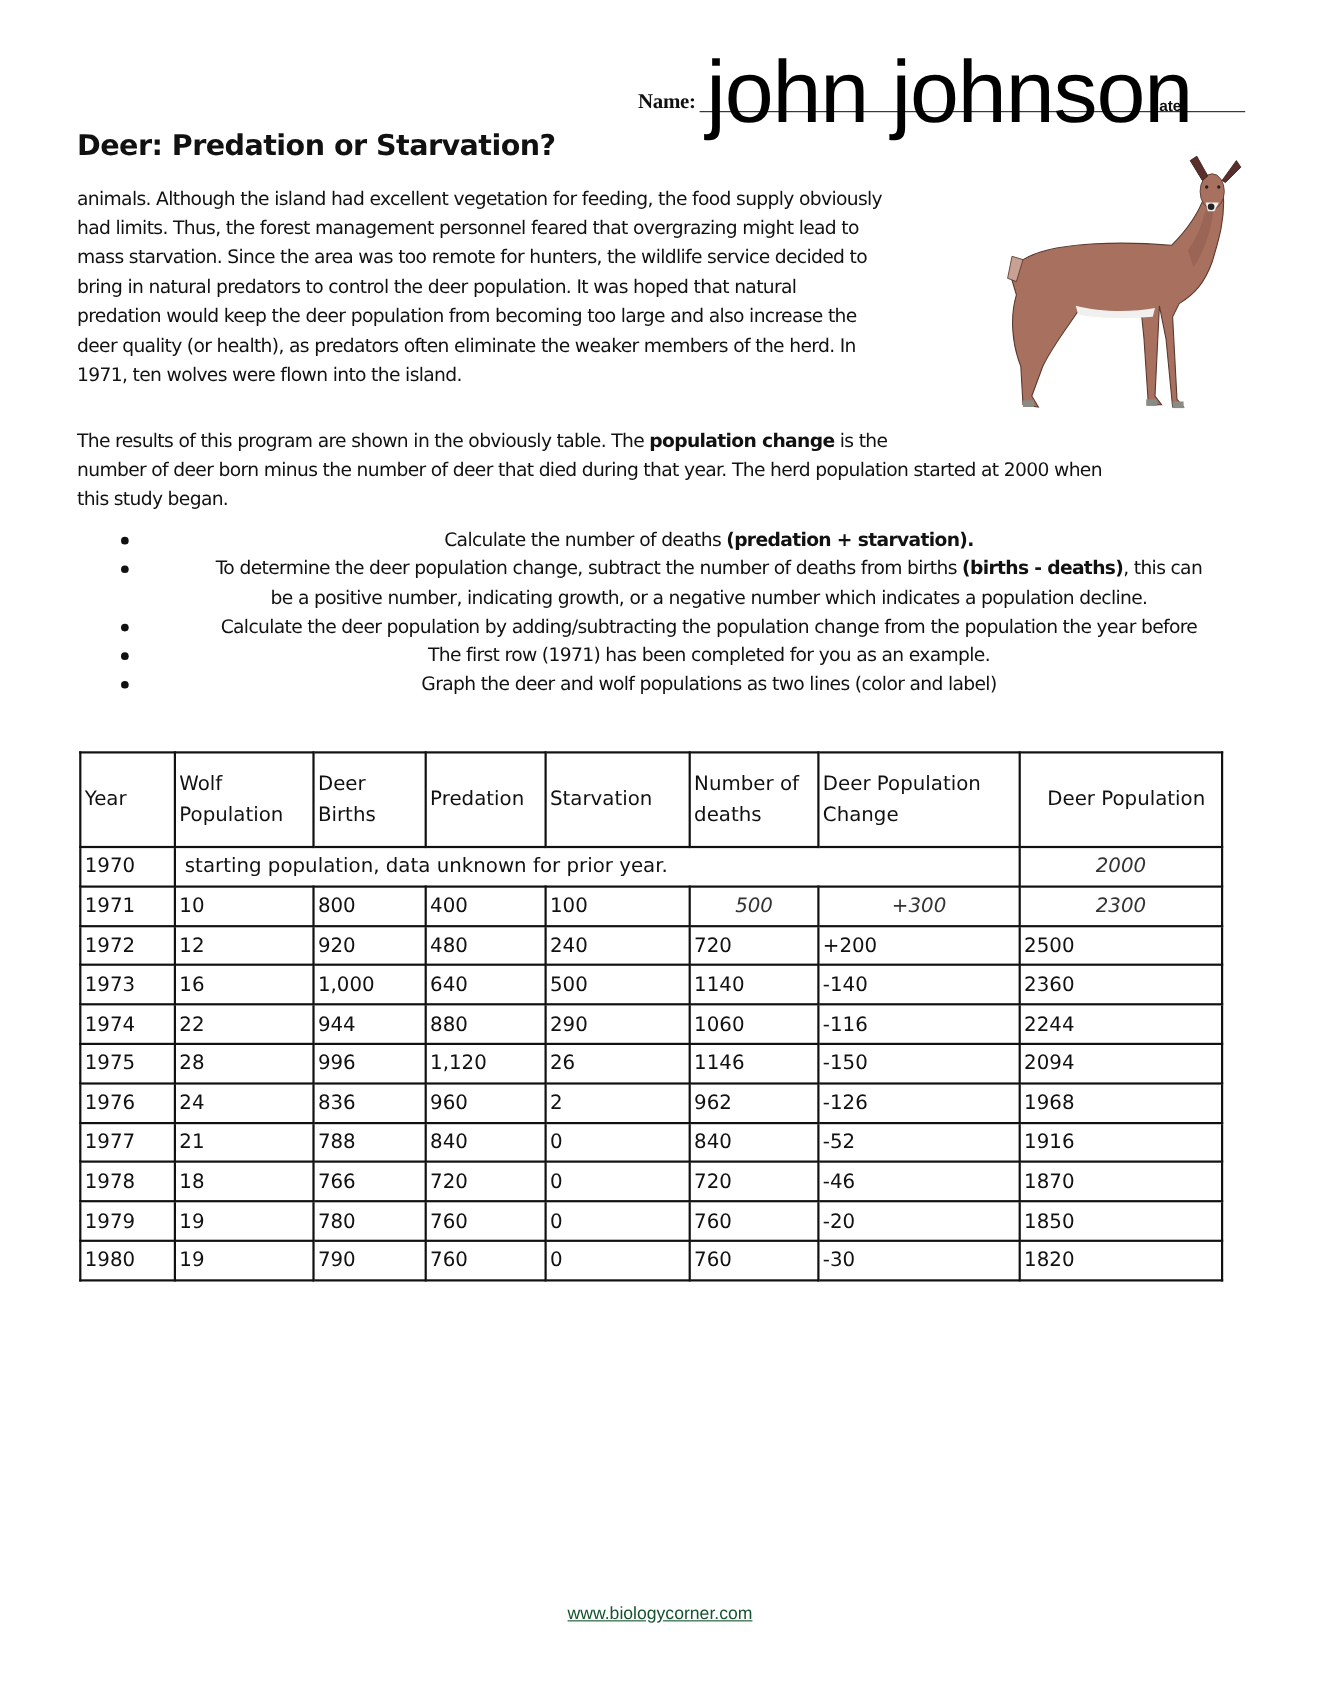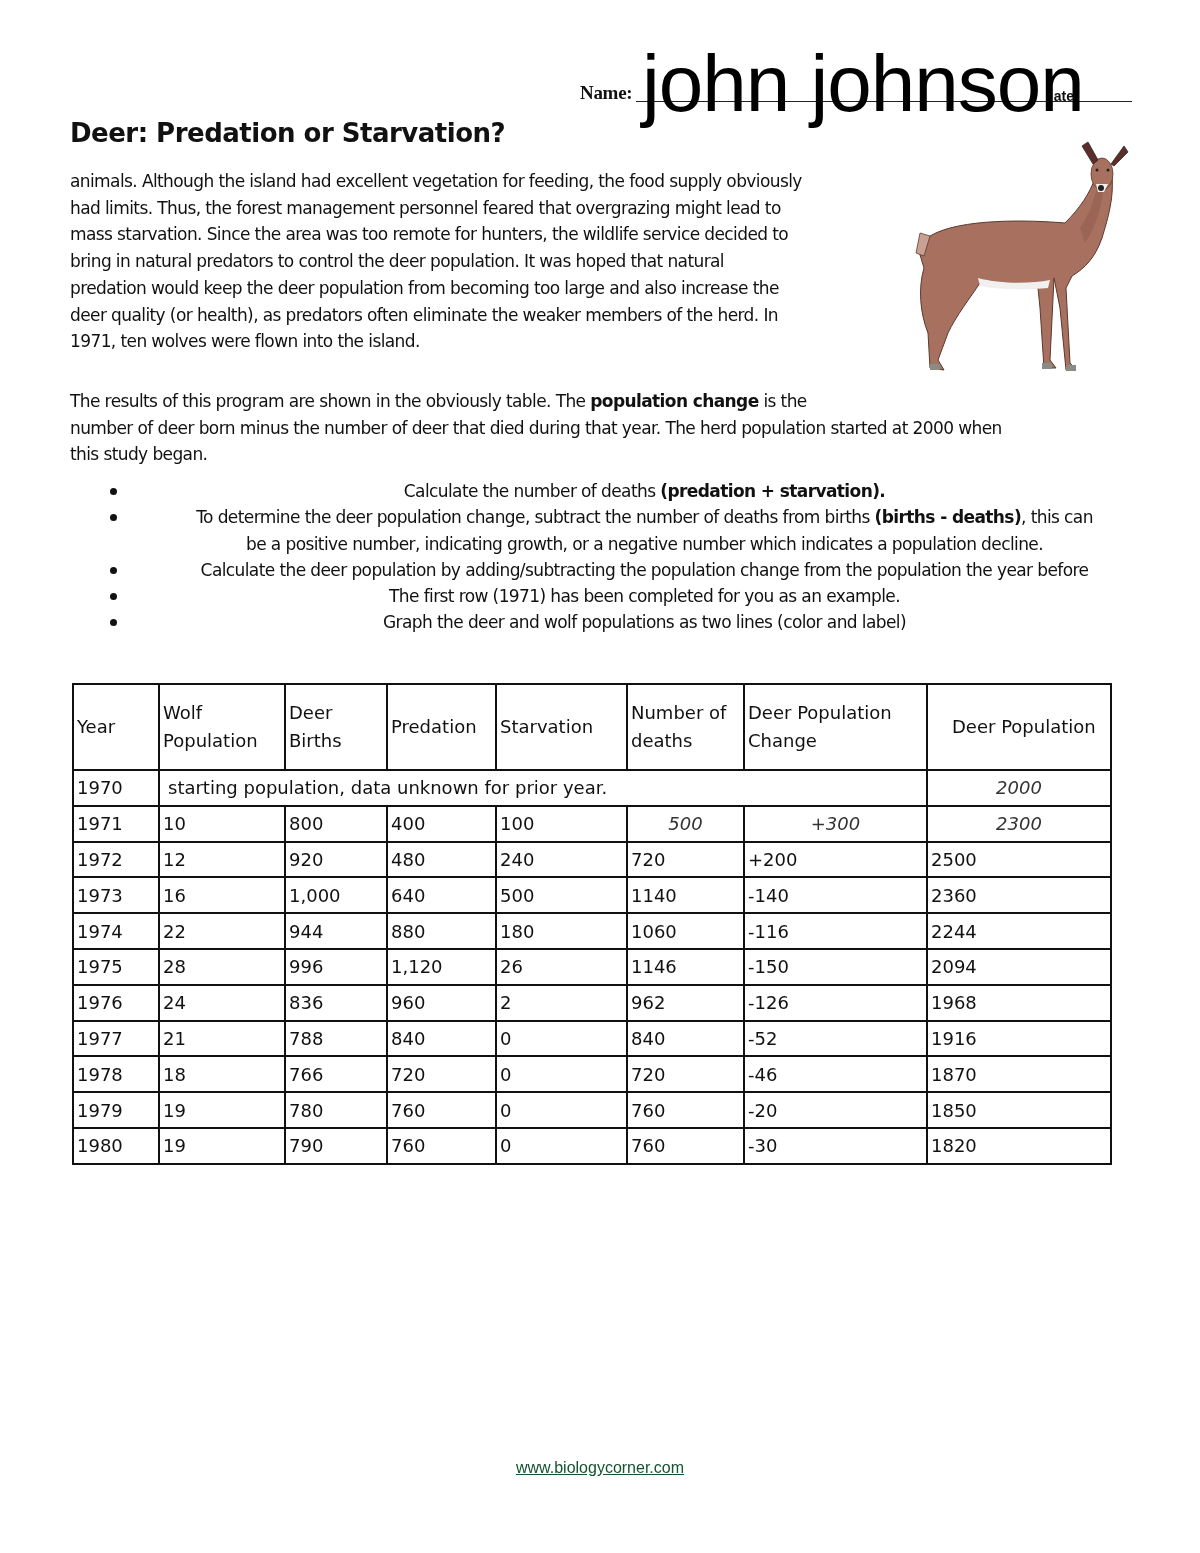--- a/index.html
+++ b/index.html
@@ -173,21 +173,21 @@
         <td>500</td>
         <td>1140</td>
         <td>-140</td>
         <td>2360</td>
       </tr>
       <tr>
         <td>1974</td>
         <td>22</td>
         <td>944</td>
         <td>880</td>
-        <td>180</td>
+        <td>290</td>
         <td>1060</td>
         <td>-116</td>
         <td>2244</td>
       </tr>
       <tr>
         <td>1975</td>
         <td>28</td>
         <td>996</td>
         <td>1,120</td>
         <td>26</td>

